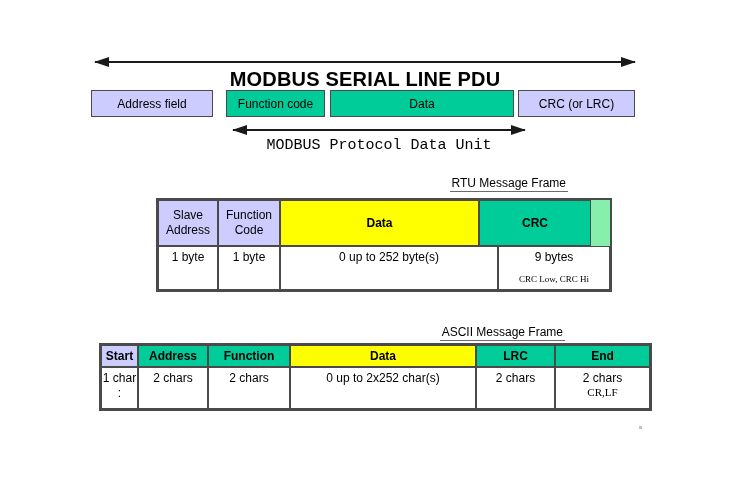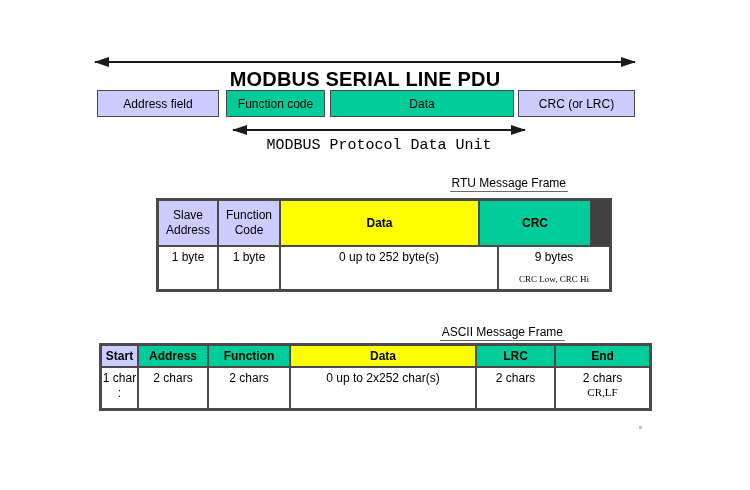--- a/index.html
+++ b/index.html
@@ -19,21 +19,21 @@
   .frame-title span {border-bottom:1px solid #6b6b6b; padding:0 2px 1px 2px;}
   .pdu-label {position:absolute; text-align:center; font-size:15px;font-family:Liberation Mono, monospace;}
   
   .fbox {position:absolute; top:90px; height:27px; box-sizing:border-box;
          border:1px solid #4a4a4a; display:flex; align-items:center; justify-content:center;
          font-size:12px;}
   .bg-lav {background:#ccccff;}
   .bg-grn {background:#00cc99;}
   .bg-yel {background:#ffff00;}
   
-  .tbl {position:absolute; display:flex; flex-direction:column; border:2px solid #4a4a4a; background:#404040;}
+  .tbl {position:absolute; display:flex; flex-direction:column; border:2px solid #4a4a4a; background:#86efac;}
   .row {display:flex;}
   .cell {box-sizing:border-box; border:1px solid #4a4a4a; display:flex; flex-direction:column;
          align-items:center; text-align:center; font-size:12px; overflow:hidden;}
   .hcell {justify-content:center;}
   .bcell {justify-content:flex-start; padding-top:3px; background:#fff;}
   .pre   {white-space:pre-line; line-height:1.25;}
   .bold  {font-weight:bold;}
   .note-serif {font-family:"Liberation Serif", serif;}
   .crc-note {margin-top:auto; margin-bottom:5px; font-size:9px; width:100%;}
   .end-note {font-size:11px; margin-top:1px;}
@@ -45,21 +45,21 @@
 
 <div class="stage">
 
   <div class="arrow" style="left:95px; top:61px; width:540px;">
     <div class="ah ah-l"></div>
     <div class="ah ah-r"></div>
   </div>
 
   <div class="main-title" style="left:95px; top:68px; width:540px;">MODBUS SERIAL LINE PDU</div>
 
-  <div class="fbox bg-lav" style="left:97px;  width:122px;">Address field</div>
+  <div class="fbox bg-lav" style="left:91px;  width:122px;">Address field</div>
   <div class="fbox bg-grn" style="left:226px; width:99px;">Function code</div>
   <div class="fbox bg-grn" style="left:330px; width:184px;">Data</div>
   <div class="fbox bg-lav" style="left:518px; width:117px;">CRC (or LRC)</div>
 
   <div class="arrow" style="left:233px; top:129px; width:292px;">
     <div class="ah ah-l"></div>
     <div class="ah ah-r"></div>
   </div>
   <div class="pdu-label" style="left:203px; top:137px; width:352px;">MODBUS Protocol Data Unit</div>
 

